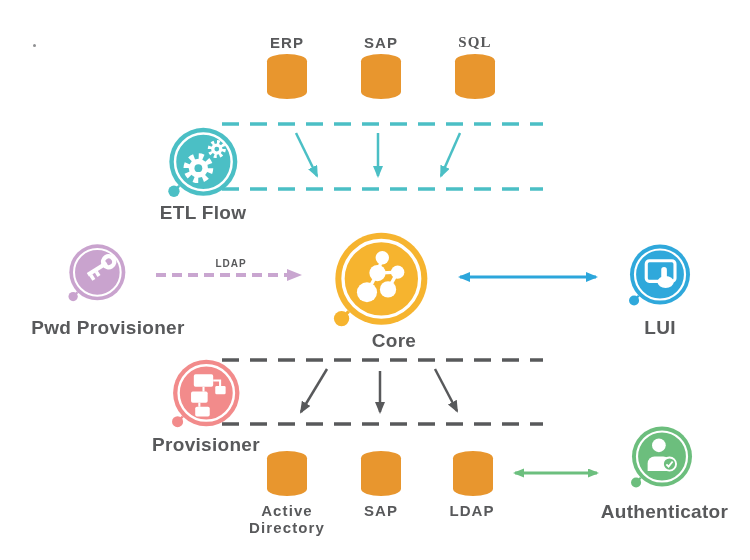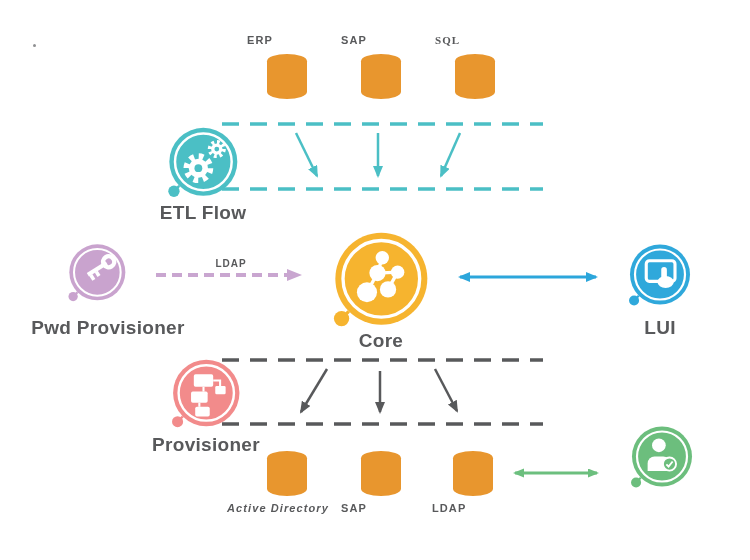--- a/index.html
+++ b/index.html
@@ -9,22 +9,22 @@
   }
   svg { display:block; }
   
   #connectors { position:absolute; left:0; top:0; z-index:1; }
   .node-svg { position:absolute; z-index:3; }
   .cyl {
     position:absolute; width:40px; height:45px; z-index:2;
     background:#E8962E; border-radius:50% / 16%;
   }
   .db-label {
-    position:absolute; z-index:2; 
-    font-size:11px; font-weight:700; letter-spacing:1.1px; color:#58595B;
+    position:absolute; z-index:2; text-align:center;
+    font-size:15px; font-weight:700; letter-spacing:1.1px; color:#58595B;
   }
   .node-label {
     position:absolute; z-index:4; text-align:center;
     font-size:19px; font-weight:700; letter-spacing:0.3px; color:#58595B;
   }
   .edge-label {
     position:absolute; z-index:2; text-align:center;
     font-size:10px; font-weight:700; letter-spacing:1px; color:#58595B;
   }
   .stray-dot {
@@ -129,21 +129,21 @@
       <line x1="60" y1="46" x2="81" y2="45"></line>
       <line x1="60" y1="46" x2="49" y2="66"></line>
       <line x1="81" y1="45" x2="71" y2="63"></line>
       <circle cx="65" cy="30" r="7" fill="#ffffff" stroke="none"></circle>
       <circle cx="60" cy="46" r="8.5" fill="#ffffff" stroke="none"></circle>
       <circle cx="81" cy="45" r="7" fill="#ffffff" stroke="none"></circle>
       <circle cx="49" cy="66" r="10.5" fill="#ffffff" stroke="none"></circle>
       <circle cx="71" cy="63" r="8.5" fill="#ffffff" stroke="none"></circle>
     </g>
   </svg>
-  <div class="node-label" style="left:311px; top:330px; width:140px;">Core</div>
+  <div class="node-label" style="left:324px; top:330px; width:140px;">Core</div>
 
   <svg class="node-svg" style="left:620px; top:242px;" width="75" height="75" viewBox="0 0 120 120">
     <line x1="30" y1="86" x2="24" y2="92" stroke="#2FA8DB" stroke-width="3.5"></line>
     <circle cx="22.5" cy="93.5" r="8" fill="#2FA8DB"></circle>
     <circle cx="64" cy="52" r="48" fill="#2FA8DB"></circle>
     <circle cx="64" cy="52" r="40" stroke="#ffffff" stroke-width="3.5" fill="none"></circle>
     <g>
       <rect x="42" y="30" width="46" height="33" rx="5" stroke="#ffffff" stroke-width="5" fill="none"></rect>
       <rect x="66" y="40" width="9" height="27" rx="4.5" fill="#ffffff"></rect>
       <ellipse cx="73" cy="64" rx="13" ry="9.5" fill="#ffffff"></ellipse>
@@ -165,30 +165,31 @@
       <polyline points="74,34 84,34 84,42" stroke="#ffffff" stroke-width="3" fill="none"></polyline>
       <rect x="77" y="42" width="15" height="12" rx="2" fill="#ffffff"></rect>
     </g>
   </svg>
   <div class="node-label" style="left:136px; top:434px; width:140px;text-align:center;">Provisioner</div>
 
   <div class="cyl" style="left:267px; top:451px;"></div>
   <div class="cyl" style="left:361px; top:451px;"></div>
   <div class="cyl" style="left:453px; top:451px;"></div>
 
-  <div class="db-label" style="left:227px; top:502px; width:120px;font-style:italic;">Active Directory</div>
+  <div class="db-label" style="left:227px; top:502px; width:120px;">Active Directory</div>
   <div class="db-label" style="left:341px; top:502px; width:80px;">SAP</div>
   <div class="db-label" style="left:432px; top:502px; width:80px;">LDAP</div>
 
   <svg class="node-svg" style="left:622px; top:424px;" width="75" height="75" viewBox="0 0 120 120">
     <line x1="30" y1="86" x2="24" y2="92" stroke="#6CBE7D" stroke-width="3.5"></line>
     <circle cx="22.5" cy="93.5" r="8" fill="#6CBE7D"></circle>
     <circle cx="64" cy="52" r="48" fill="#6CBE7D"></circle>
     <circle cx="64" cy="52" r="40" stroke="#ffffff" stroke-width="3.5" fill="none"></circle>
     <g>
       <circle cx="59" cy="34" r="11" fill="#ffffff"></circle>
       <path d="M41,75 v-12 a11,11 0 0 1 11,-11 h14 a11,11 0 0 1 11,11 v12 z" fill="#ffffff"></path>
       <circle cx="76" cy="64" r="10.5" fill="#6CBE7D" stroke="#ffffff" stroke-width="3"></circle>
       <polyline points="71,64.5 74.5,68 81,60" stroke="#ffffff" stroke-width="3" fill="none"></polyline>
     </g>
   </svg>
+  <div class="node-label" style="left:592px; top:501px; width:145px;">Authenticator</div>
 
 </div>
 
 </body></html>

